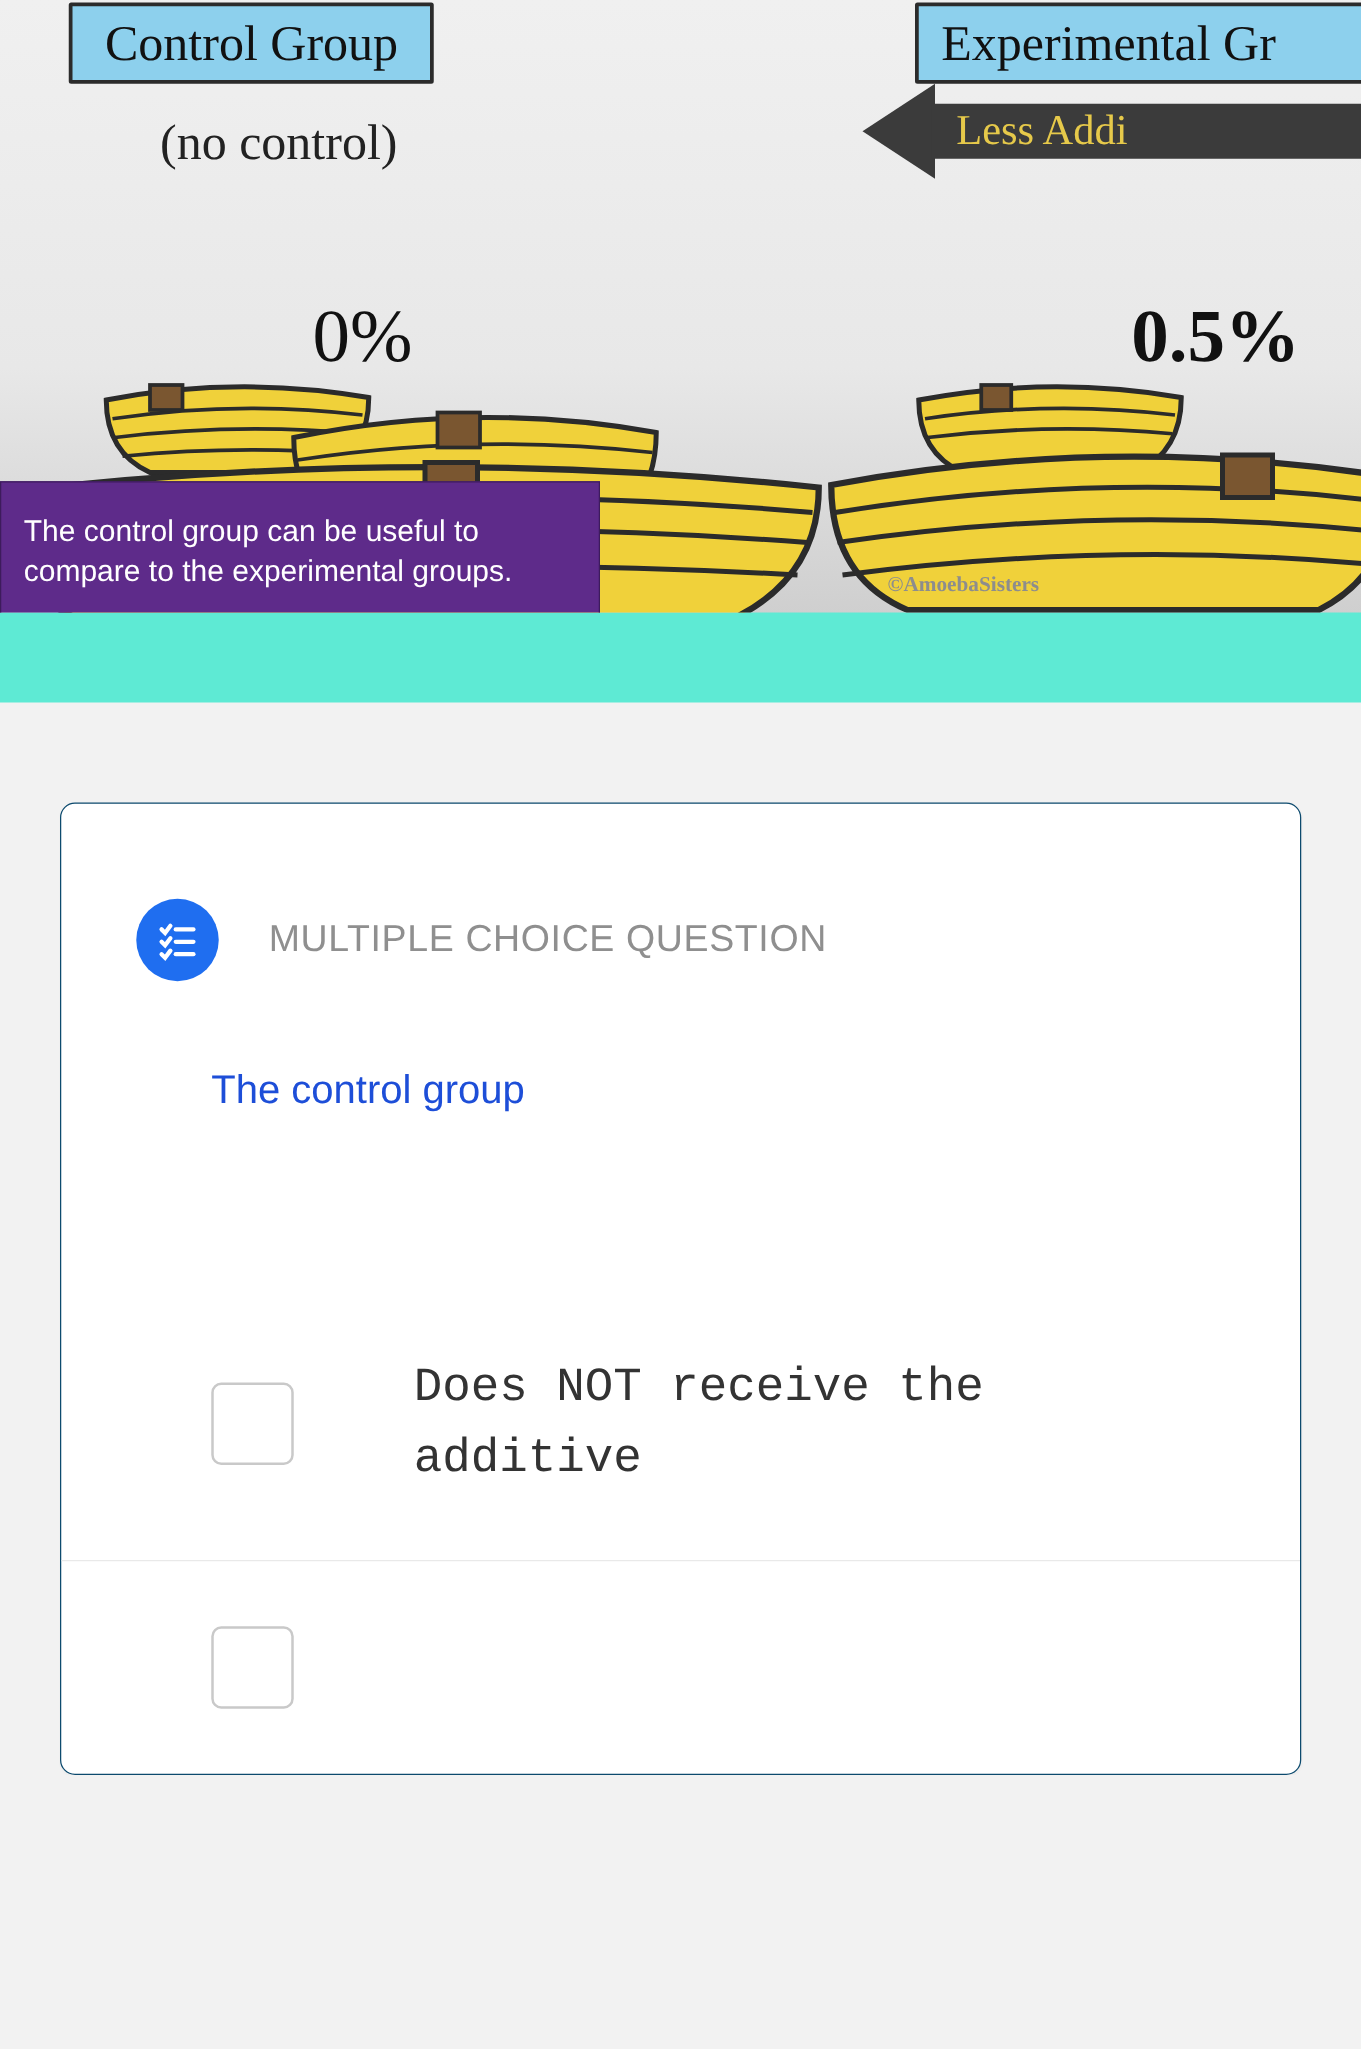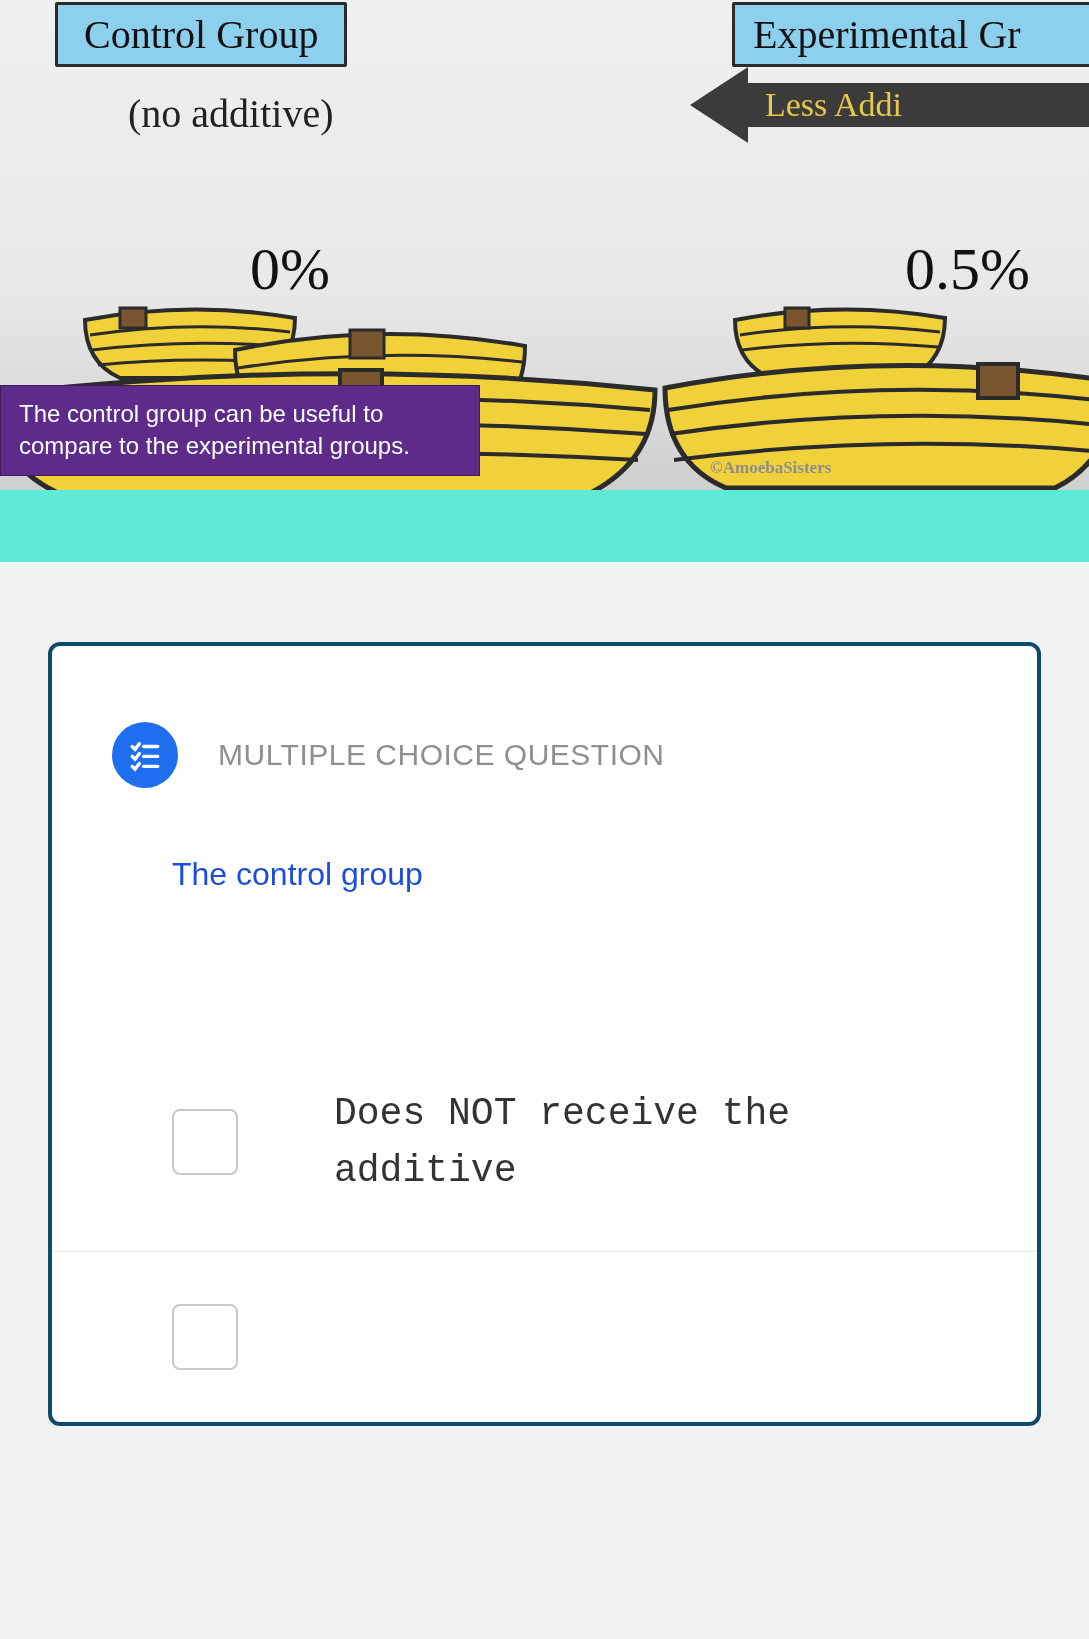--- a/index.html
+++ b/index.html
@@ -22,34 +22,34 @@
   .arrow { position: absolute; top: 75px; left: 690px; width: 420px; height: 60px; }
   .arrow-body { position: absolute; left: 55px; top: 8px; right: 0; bottom: 8px;
     background: #3b3b3b; color: #e6c94a; font-family: "Comic Sans MS", cursive; font-size: 34px;
     display: flex; align-items: center; padding-left: 20px; white-space: nowrap; }
   .arrow-head { position: absolute; left: 0; top: -8px; width: 0; height: 0;
     border-top: 38px solid transparent; border-bottom: 38px solid transparent;
     border-right: 58px solid #3b3b3b; }
 
   .pct { position: absolute; font-family: "Comic Sans MS", cursive; font-size: 60px; color: #111; }
   .pct-left { top: 235px; left: 250px; }
-  .pct-right{ top: 235px; left: 905px; white-space: nowrap; }
+  .pct-right{ top: 235px; left: 905px; white-space: nowrap; font-weight: bold; }
 
   .boat { position: absolute; }
   .boat svg { display:block; }
 
   .caption-box { position: absolute; left: 0; top: 385px; background: #5e2b8a; color: #fff;
-    font-size: 24px; line-height: 1.35; padding: 12px 18px; border: 1px solid #3d1b5c; width: 480px; }
+    font-size: 24px; line-height: 1.35; padding: 24px 18px; border: 1px solid #3d1b5c; width: 480px; }
 
   .watermark { position:absolute; left:710px; top:458px; font-size:17px; color:#8d8d8d;
     font-family: cursive; font-weight: bold; }
 
   
   .page-pad { padding: 0 48px; }
-  .card { background:#fff; border:4px solid #0c4a6e; border-radius:12px;
+  .card { background:#fff; border:1px solid #0c4a6e; border-radius:12px;
     margin-top: 80px; box-shadow: 0 1px 2px rgba(0,0,0,0.03); overflow:hidden; }
   .card-head { padding: 76px 60px 0 60px; display:flex; align-items:center; gap:40px; }
   .mc-icon { width:66px; height:66px; border-radius:50%; background:#1f6ef0;
     display:flex; align-items:center; justify-content:center; flex:0 0 auto; }
   .mc-icon svg { width:34px; height:34px; }
   .mc-label { color:#8f8f8f; font-size:30px; letter-spacing:0.5px; }
   .question-text { padding: 68px 60px 0 120px; font-size:32px; color:#1d4ed8; }
 
   .options { margin-top: 140px; }
   .option { display:flex; align-items:center; gap:96px; padding: 52px 60px 52px 120px;
@@ -58,21 +58,21 @@
   .chk { width:66px; height:66px; border:2px solid #c9c9c9; border-radius:8px; background:#fff; flex:0 0 auto; }
   .opt-text { font-family: "Courier New", monospace; font-size:38px; color:#333; line-height:1.5; }
 </style>
 </head>
 <body>
 
 <div class="video-frame">
   <div class="illus">
 
     <div class="label-box label-left">Control Group</div>
-    <div class="subtitle sub-left">(no additive)</div>
+    <div class="subtitle sub-left">(no control)</div>
 
     <div class="label-box label-right">Experimental Gr</div>
 
     <div class="arrow">
       <div class="arrow-head"></div>
       <div class="arrow-body">Less Addi</div>
     </div>
 
     <div class="pct pct-left">0%</div>
     <div class="pct pct-right">0.5%</div>

